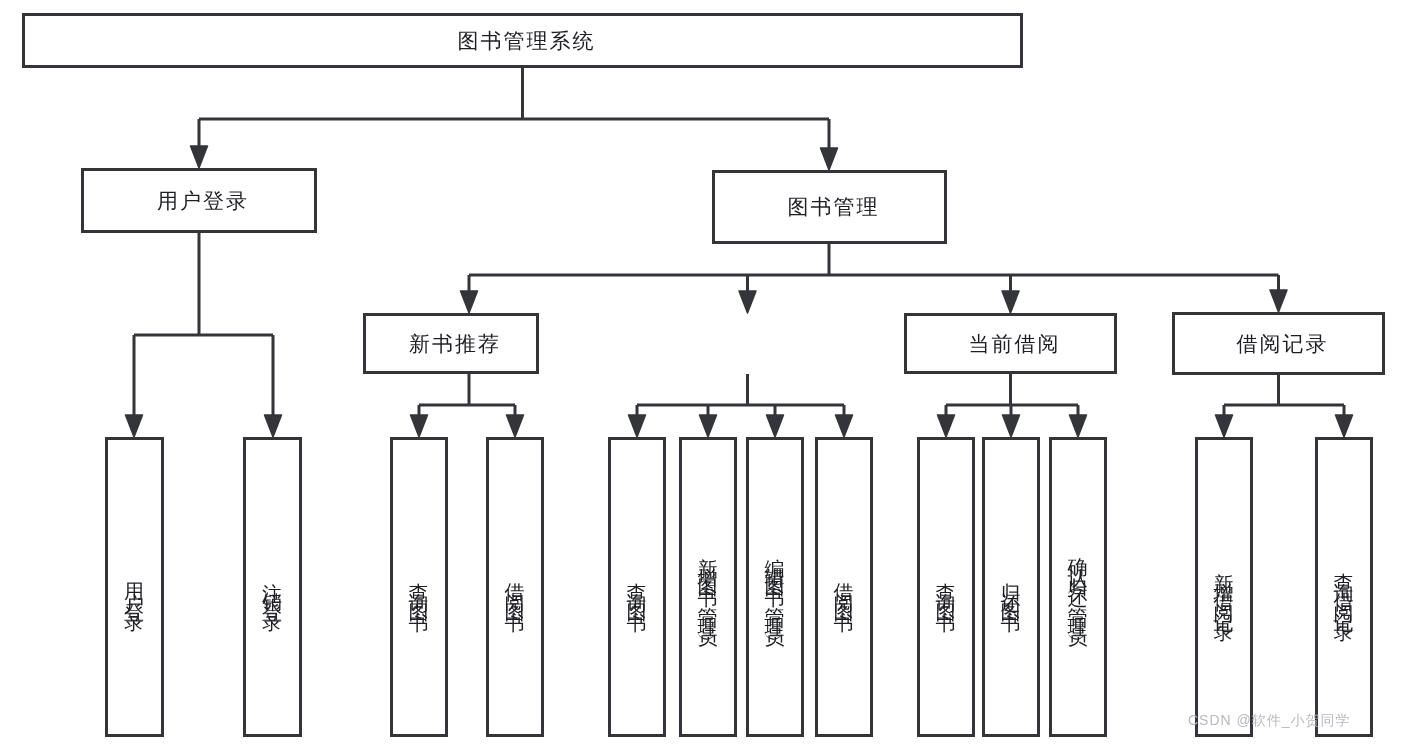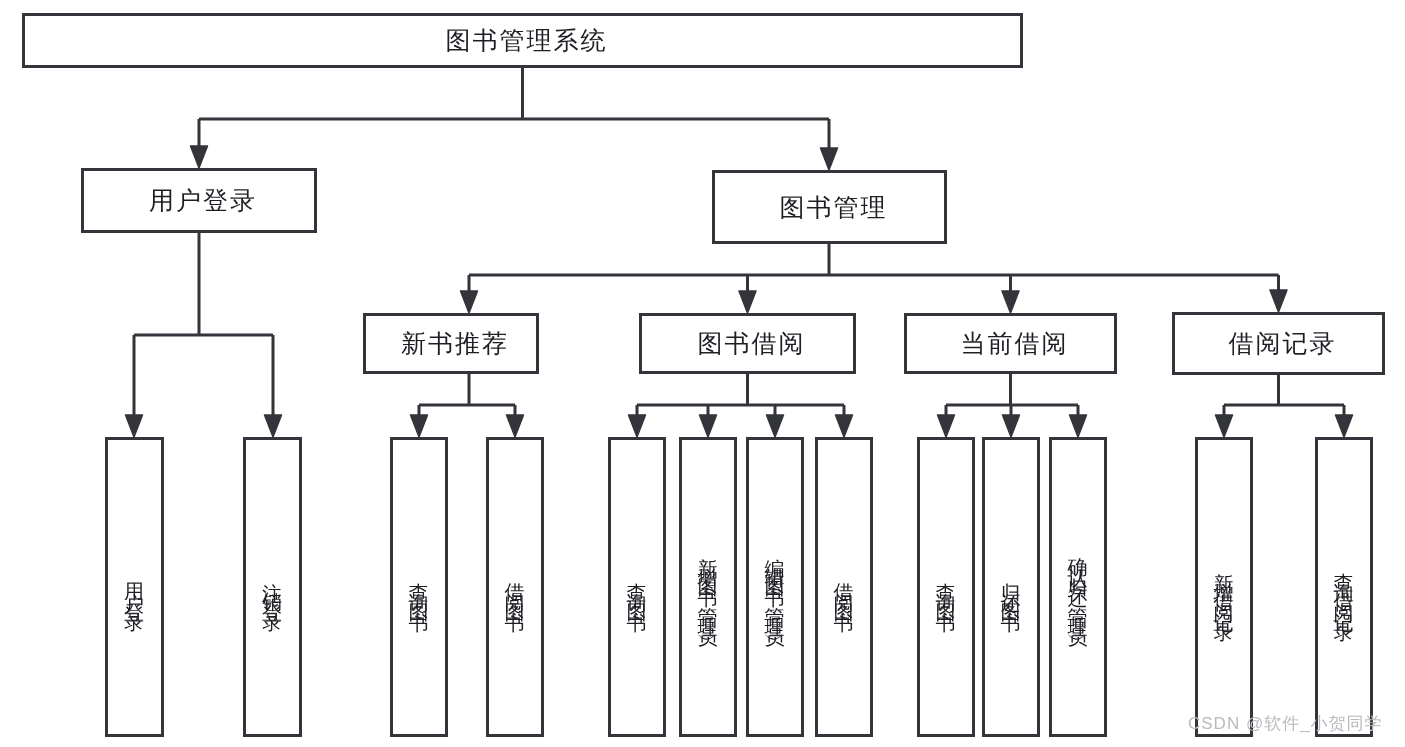--- a/index.html
+++ b/index.html
@@ -40,21 +40,21 @@
     stroke-linejoin: round;
   }
   .hbox {
     position: absolute;
     box-sizing: border-box;
     border: 3px solid var(--line);
     background: var(--background);
     display: flex;
     align-items: center;
     justify-content: center;
-    font-size: 25px;
+    font-size: 21px;
     letter-spacing: 2px;
     color: var(--text);
     white-space: nowrap;
     padding-left: 8px;
   }
   .vbox {
     position: absolute;
     box-sizing: border-box;
     border: 3px solid var(--line);
     background: var(--background);
@@ -72,21 +72,21 @@
     text-orientation: mixed;
     font-size: 20px;
     letter-spacing: 10px;
     line-height: 1;
     color: var(--text);
   }
   .watermark {
     position: absolute;
     left: 1188px;
     top: 712px;
-    font-size: 17px;
+    font-size: 14px;
     letter-spacing: 1px;
     color: var(--watermark);
     white-space: nowrap;
   }
 </style>
 </head>
 <body>
 
 <div class="canvas">
 
@@ -137,23 +137,20 @@
   <div class="hbox" style="left:81px; top:168px; width:236px; height:65px;">
     <span>用户登录</span>
   </div>
   <div class="hbox" style="left:712px; top:170px; width:235px; height:74px;">
     <span>图书管理</span>
   </div>
 
   <div class="hbox" style="left:363px; top:313px; width:176px; height:61px;">
     <span>新书推荐</span>
   </div>
-  <div class="hbox" style="left:639px; top:313px; width:217px; height:61px;">
-    <span>图书借阅</span>
-  </div>
   <div class="hbox" style="left:1172px; top:312px; width:213px; height:63px;">
     <span>借阅记录</span>
   </div>
   <div class="hbox" style="left:904px; top:313px; width:213px; height:61px;">
     <span>当前借阅</span>
   </div>
 
   <div class="vbox" style="left:105px; width:59px;">
     <span class="vtext">用户登录</span>
   </div>

